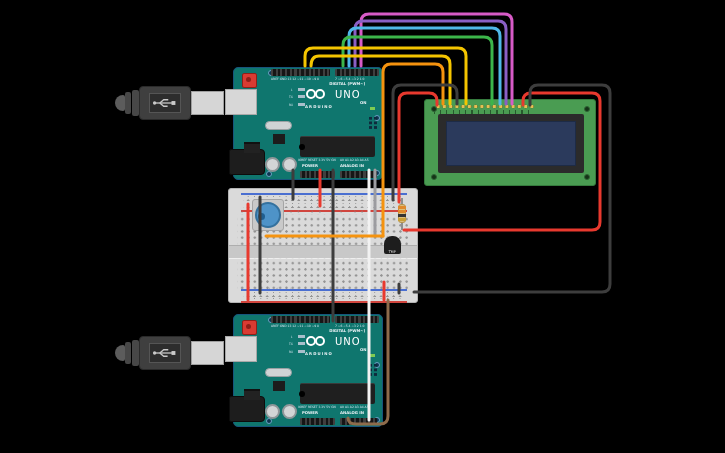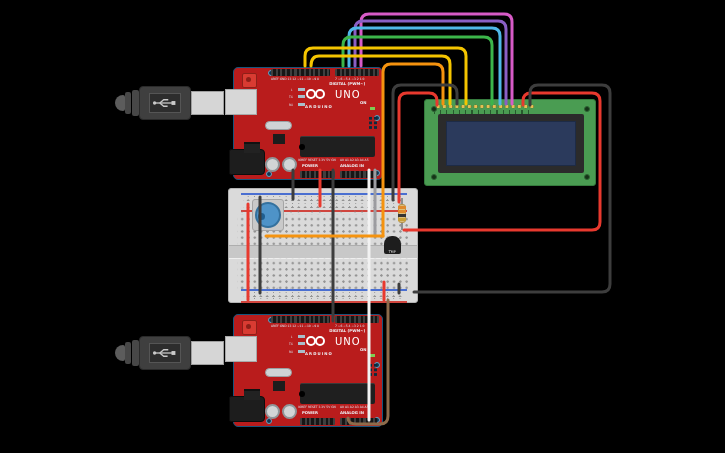--- a/index.html
+++ b/index.html
@@ -1,20 +1,20 @@
 <!DOCTYPE html>
 <html><head>
 <meta charset="utf-8">
 <style>
   html,body{margin:0;padding:0;background:#000;}
   #canvas{position:relative;width:725px;height:453px;background:#000;overflow:hidden;
           font-family:"DejaVu Sans",sans-serif;}
 
   
-  .arduino{position:absolute;width:148px;height:111px;background:#b91c1c;
+  .arduino{position:absolute;width:148px;height:111px;background:#0f766e;
            border:1px solid #17557d;border-radius:5px;z-index:10;}
   .arduino.top{left:233px;top:67px;}
   .arduino.bottom{left:233px;top:314px;}
   .hole{position:absolute;width:6px;height:6px;border-radius:50%;background:#0d3550;
         border:1px solid #6aa3c4;box-sizing:border-box;}
   .usb-socket{position:absolute;left:-9px;top:21px;width:32px;height:26px;background:#d7d7d7;
               border:1px solid #a8a8a8;box-sizing:border-box;}
   .barrel{position:absolute;left:-5px;top:81px;width:34px;height:24px;background:#1d1d1d;
           border-radius:2px 4px 4px 2px;border:1px solid #0c0c0c;}
   .btn-reset{position:absolute;left:8px;top:5px;width:13px;height:13px;background:#d93b32;

